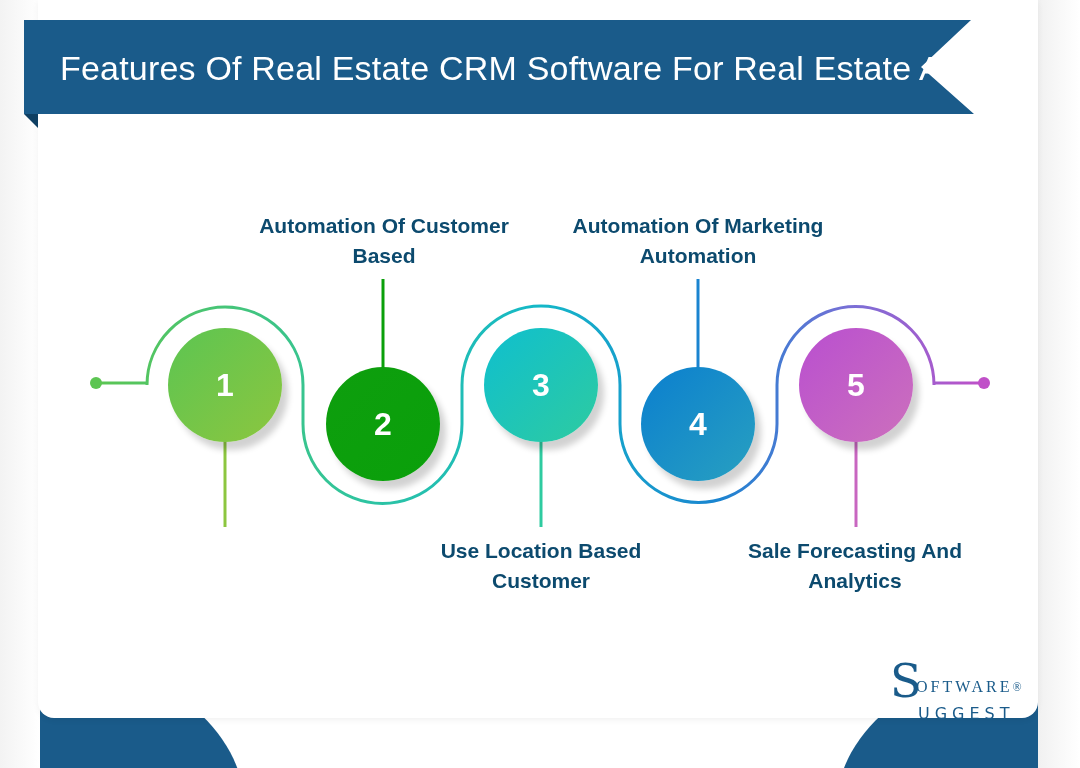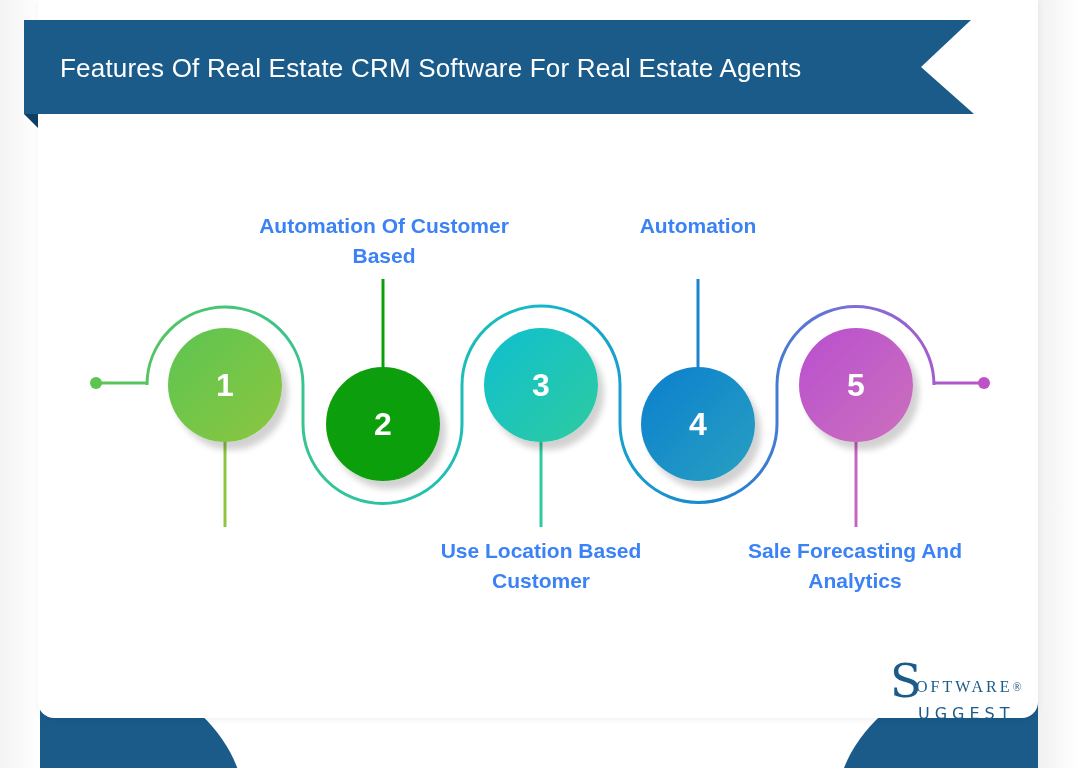--- a/index.html
+++ b/index.html
@@ -23,33 +23,33 @@
       background: #1a5b8a;
       clip-path: polygon(0 0, 100% 0, 947px 0, 897px 47px, 950px 94px, 0 94px);
       filter: drop-shadow(0 6px 8px rgba(0,0,0,0.12));
     }
     .banner-fold {
       position: absolute; left: 24px; top: 114px; width: 14px; height: 14px;
       background: #0e3f62; clip-path: polygon(0 0, 100% 0, 100% 100%);
     }
     .banner-title {
       position: absolute; left: 60px; top: 48px; height: 40px;
-      color: #ffffff; font-size: 26px; font-weight: 500; letter-spacing: 0.2px;
+      color: #ffffff; font-size: 34px; font-weight: 500; letter-spacing: 0.2px;
       line-height: 40px; white-space: nowrap;
     }
     svg.diagram { position: absolute; left: 0; top: 0; }
     .num {
       position: absolute; width: 114px; height: 114px; border-radius: 50%;
       display: flex; align-items: center; justify-content: center;
       color: #ffffff; font-size: 32px; font-weight: 700;
       box-shadow: 6px 8px 6px rgba(0,0,0,0.18), inset 0 0 0 0 #fff;
     }
     .label {
       position: absolute; width: 300px; text-align: center;
-      color: #3b82f6; font-size: 21px; font-weight: 700; line-height: 30px;
+      color: #0c4a6e; font-size: 21px; font-weight: 700; line-height: 30px;
     }
     .logo { position: absolute; left: 890px; top: 660px; width: 140px; height: 48px; color: #1a5b8a; }
     .logo .big-s { position: absolute; left: 0; top: -6px; font-family: "DejaVu Serif", serif; font-size: 46px; line-height: 54px; }
     .logo .line1 { position: absolute; left: 26px; top: 18px; font-family: Liberation Serif, serif; font-size: 16px; letter-spacing: 3px; line-height: 18px; }
     .logo .line2 { position: absolute; left: 28px; top: 26px; font-family: "DejaVu Sans", sans-serif; font-size: 16px; letter-spacing: 5px; line-height: 18px; margin-top: 19px; }
     .logo .reg { font-size: 12px; vertical-align: top; letter-spacing: 0; }
   </style>
 </head>
 <body>
 
@@ -117,20 +117,21 @@
 </div>
 <div class="label" style="left:234px; top:211px;">
   <div>Automation Of Customer</div>
   <div>Based</div>
 </div>
 <div class="label" style="left:391px; top:536px;">
   <div>Use Location Based</div>
   <div>Customer</div>
 </div>
 <div class="label" style="left:548px; top:211px;">
+  <div>Automation Of Marketing</div>
   <div>Automation</div>
 </div>
 <div class="label" style="left:705px; top:536px;">
   <div>Sale Forecasting And</div>
   <div>Analytics</div>
 </div>
 
 <div class="logo">
   <span class="big-s">S</span>
   <span class="line1"><span>OFTWARE</span><span class="reg">®</span></span>

